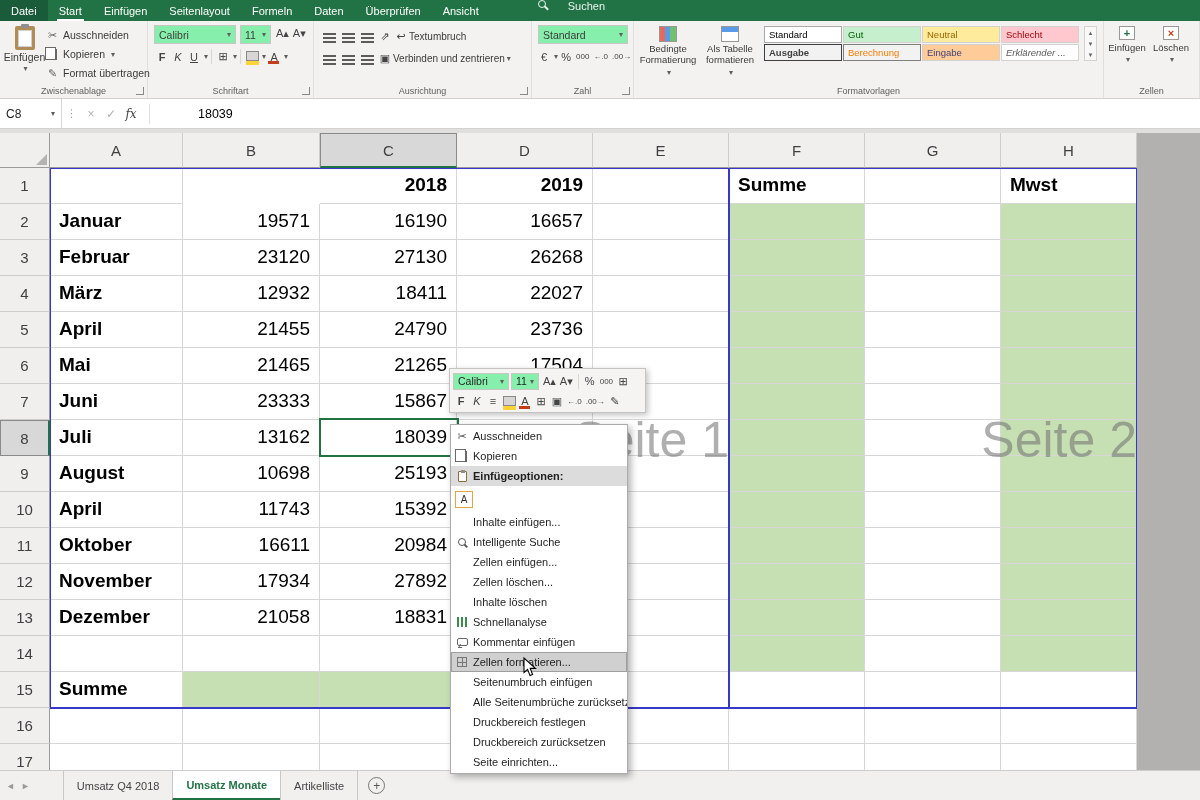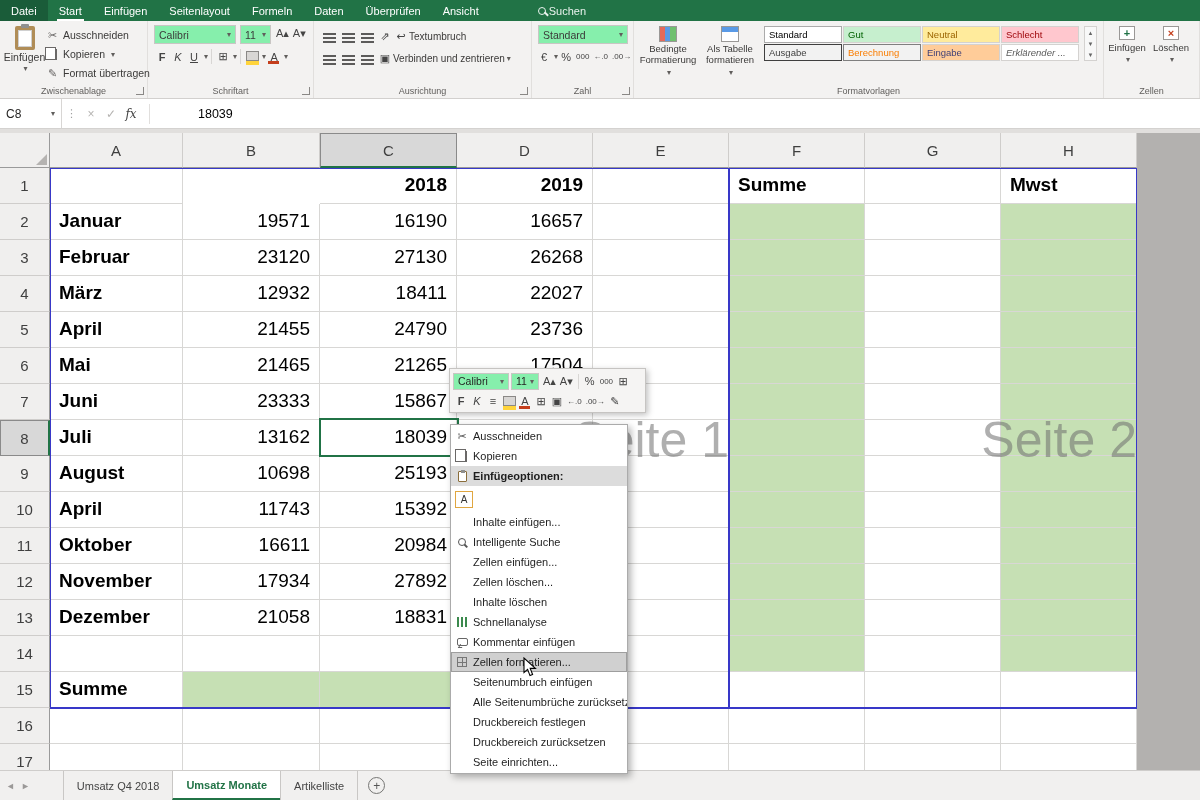--- a/index.html
+++ b/index.html
@@ -5,21 +5,21 @@
   *{margin:0;padding:0;box-sizing:border-box;}
   html,body{width:1200px;height:800px;}
   body{font-family:"Liberation Sans",sans-serif;position:relative;overflow:hidden;background:#fff;color:#252423;}
 
   
   #titlebar{position:absolute;left:0;top:0;width:1200px;height:21px;background:#217346;display:flex;align-items:stretch;font-size:11px;color:#fff;z-index:20;}
   #tb-tabs{display:flex;align-items:stretch;}
   .tb-tab{padding:0 11px;display:flex;align-items:center;position:relative;cursor:default;white-space:nowrap;}
   .tb-tab.file{background:#1a5c39;}
   .tb-tab.active::after{content:"";position:absolute;left:9px;right:9px;bottom:0;height:2px;background:#fff;}
-  #tb-search{margin-left:48px;display:flex;align-items:center;gap:3px;color:#eaf3ee;}
+  #tb-search{margin-left:48px;display:flex;gap:22px;color:#eaf3ee;}
   .mag{width:8px;height:8px;border:1.5px solid #eaf3ee;border-radius:50%;position:relative;display:inline-block;}
   .mag::after{content:"";position:absolute;width:5px;height:1.5px;background:#eaf3ee;right:-4px;bottom:-1px;transform:rotate(45deg);}
 
   
   #ribbon{position:absolute;left:0;top:21px;width:1200px;height:78px;background:#f3f2f1;border-bottom:1px solid #d2d0ce;font-size:10.5px;color:#3b3a39;z-index:19;}
   .rgroup{position:absolute;top:0;height:77px;border-right:1px solid #e1dfdd;}
   .rlabel{position:absolute;bottom:2px;left:0;right:0;text-align:center;font-size:9px;color:#605e5c;white-space:nowrap;overflow:hidden;}
   .launcher{position:absolute;right:3px;bottom:3px;width:8px;height:8px;border-right:1px solid #8a8886;border-bottom:1px solid #8a8886;}
   .dd{font-size:8px;color:#605e5c;margin-left:2px;}
   .combo{position:absolute;background:#86efac;border:1px solid #c8c6c4;height:19px;display:flex;align-items:center;justify-content:space-between;padding:0 4px;font-size:10.5px;white-space:nowrap;}
@@ -269,21 +269,21 @@
     <div class="bigbtn" style="left:66px;">
       <span class="bb-ic tbl"></span>
       <span>Als Tabelle formatieren</span>
       <span class="dd">▾</span>
     </div>
     <div id="style-gallery">
         <div class="gal-cell" style="background: rgb(255, 255, 255); color: rgb(0, 0, 0); box-shadow: rgb(171, 171, 171) 0px 0px 0px 1px inset;">Standard</div>
         <div class="gal-cell" style="background: rgb(198, 239, 206); color: rgb(0, 97, 0);">Gut</div>
         <div class="gal-cell" style="background: rgb(255, 235, 156); color: rgb(156, 101, 0);">Neutral</div>
         <div class="gal-cell" style="background: rgb(255, 199, 206); color: rgb(156, 0, 6);">Schlecht</div>
-        <div class="gal-cell" style="background: rgb(242, 242, 242); color: rgb(63, 63, 63); box-shadow: rgb(63, 63, 63) 0px 0px 0px 1px inset;">Ausgabe</div>
+        <div class="gal-cell" style="background: rgb(242, 242, 242); color: rgb(63, 63, 63); box-shadow: rgb(63, 63, 63) 0px 0px 0px 1px inset; font-weight: bold;">Ausgabe</div>
         <div class="gal-cell" style="background: rgb(242, 242, 242); color: rgb(250, 125, 0); box-shadow: rgb(127, 127, 127) 0px 0px 0px 1px inset;">Berechnung</div>
         <div class="gal-cell" style="background: rgb(255, 204, 153); color: rgb(63, 63, 118);">Eingabe</div>
         <div class="gal-cell it" style="background: rgb(255, 255, 255); color: rgb(89, 89, 89);">Erklärender ...</div>
       </div>
     <div class="gal-scroll">
         <span>▲</span>
         <span>▼</span>
         <span>▼</span>
       </div>
     <div class="rlabel">Formatvorlagen</div>

